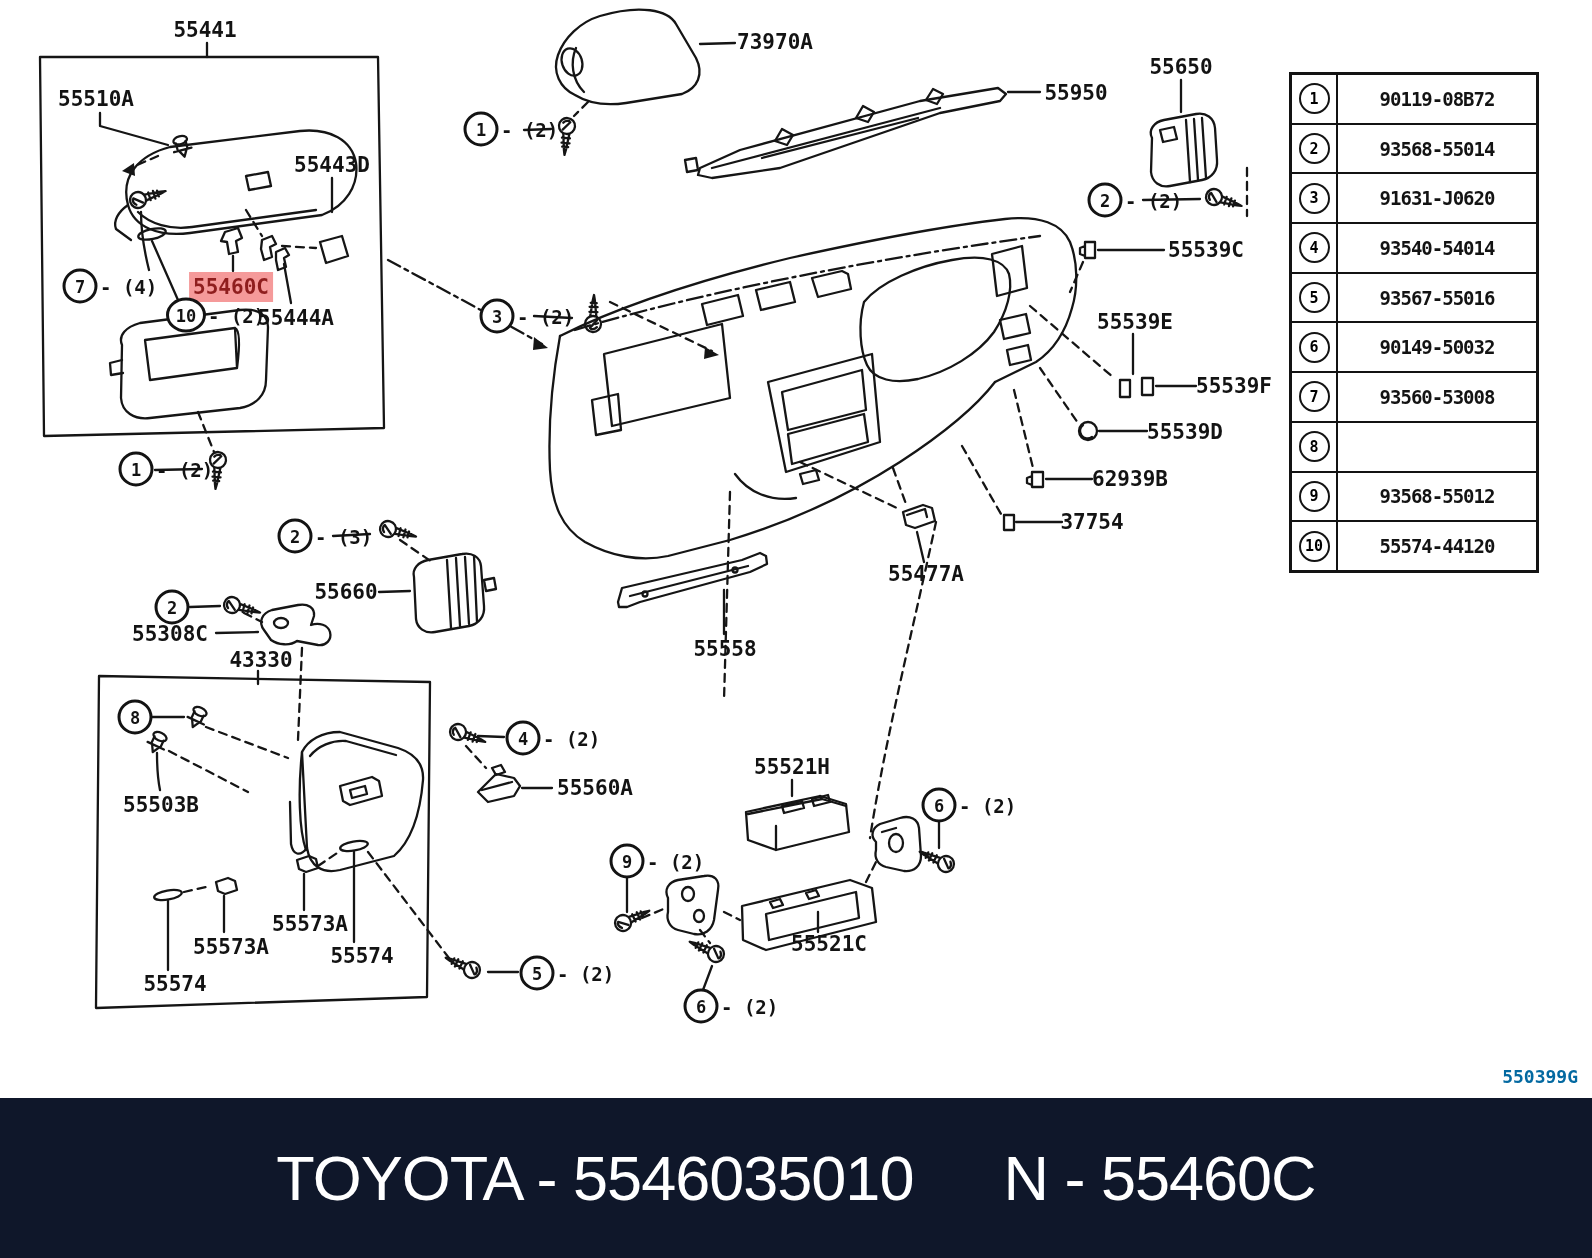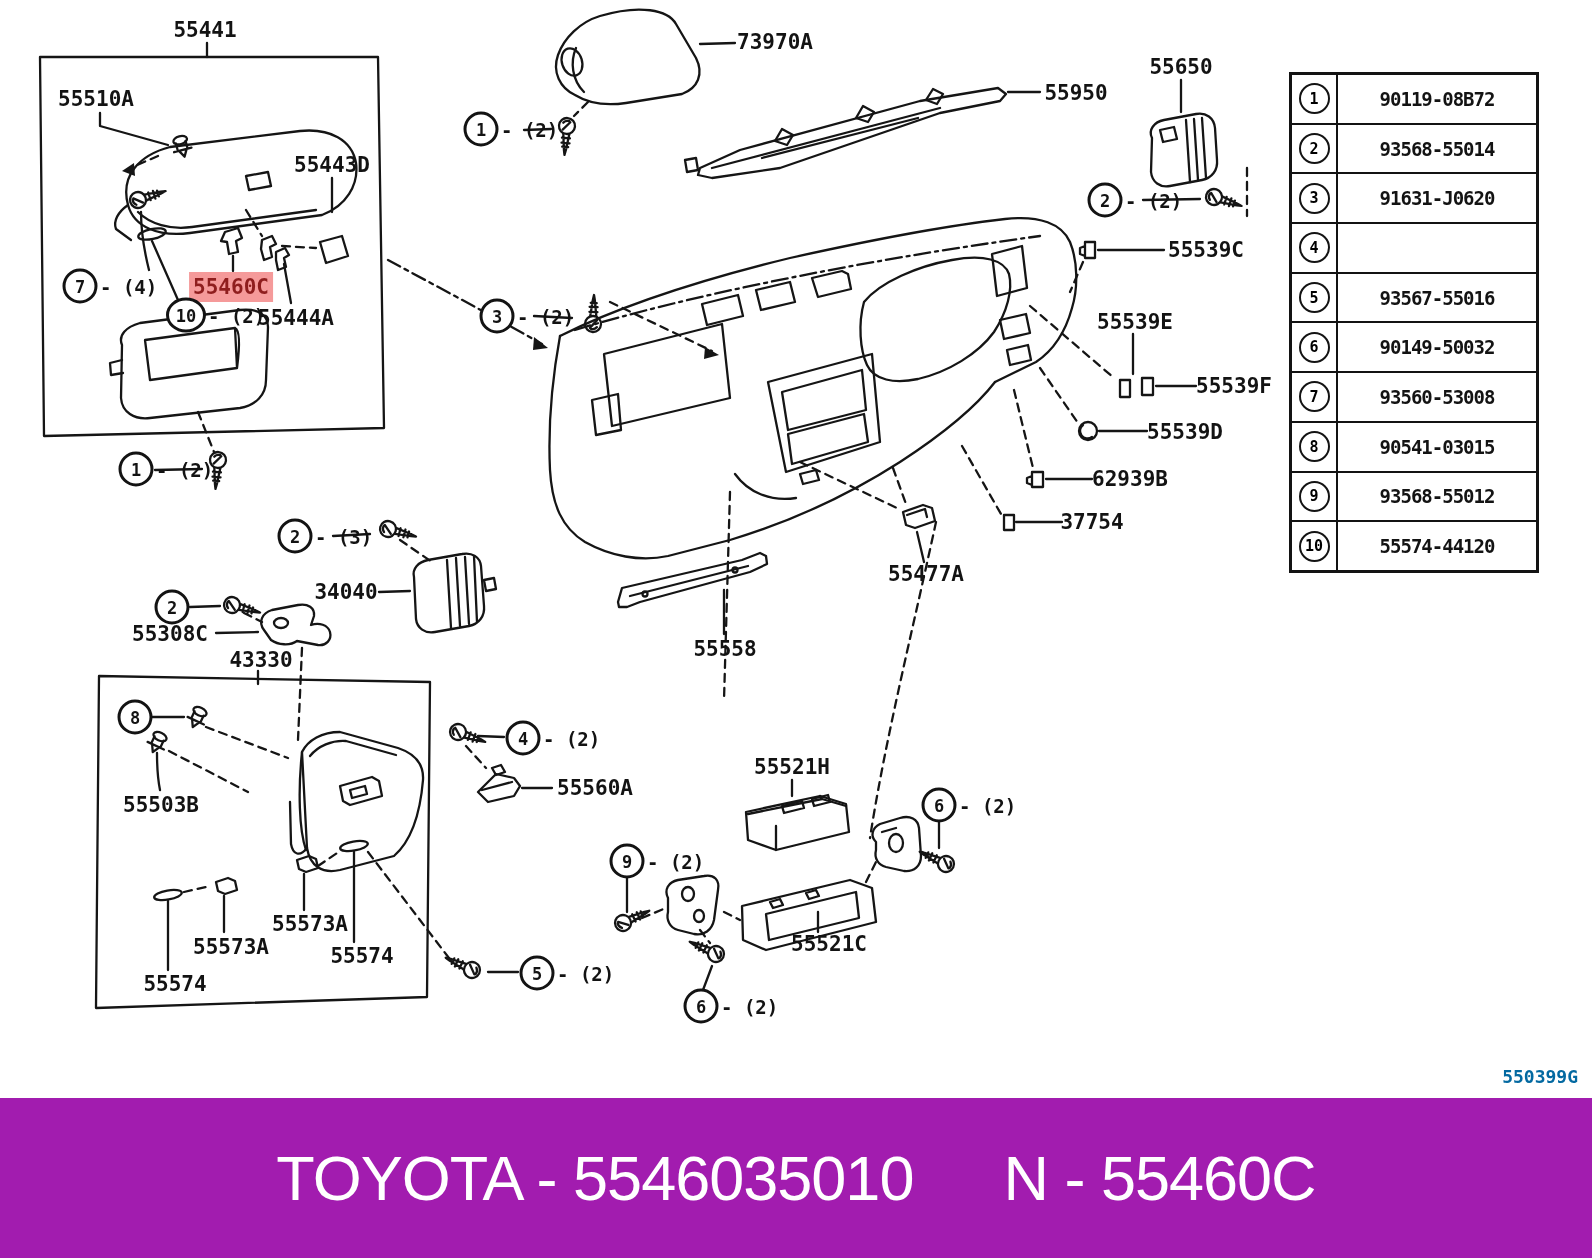--- a/index.html
+++ b/index.html
@@ -18,21 +18,21 @@
        color:#131313;white-space:nowrap;z-index:3;}
   .ptable{position:absolute;left:1289px;top:72px;width:244px;border:3px solid #131313;background:#fff;z-index:3;}
   .prow{display:flex;height:47.7px;align-items:stretch;}
   .prow + .prow{border-top:2.5px solid #131313;}
   .pnum{width:44px;border-right:2.5px solid #131313;display:flex;align-items:center;justify-content:center;}
   .pnum span{width:27px;height:27px;border:2.5px solid #131313;border-radius:50%;display:flex;
        align-items:center;justify-content:center;font:700 15px "DejaVu Sans Mono",monospace;}
   .ppart{flex:1;display:flex;align-items:center;justify-content:center;
        font:700 19px "DejaVu Sans Mono",monospace;letter-spacing:-1px;color:#131313;}
   .doccode{position:absolute;right:14px;top:1066px;font:700 18px "DejaVu Sans Mono",monospace;color:#0369a1;z-index:3;}
-  .banner{position:absolute;left:0;top:1098px;width:1592px;height:160px;background:#a21caf;
+  .banner{position:absolute;left:0;top:1098px;width:1592px;height:160px;background:#0f172a;
        display:flex;align-items:center;justify-content:center;gap:90px;z-index:4;}
   .banner span{color:#ffffff;font:400 63px "Liberation Sans",sans-serif;letter-spacing:-1px;white-space:nowrap;}
 </style>
 </head>
 <body>
 
 <div class="stage">
 
 <svg class="art" width="1592" height="1100" viewBox="0 0 1592 1100">
  <defs>
@@ -265,21 +265,21 @@
 <div class="lbl" style="left:1076px;top:93px">55950</div>
 <div class="lbl" style="left:1181px;top:67px">55650</div>
 <div class="lbl" style="left:1206px;top:250px">55539C</div>
 <div class="lbl" style="left:1135px;top:322px">55539E</div>
 <div class="lbl" style="left:1234px;top:386px">55539F</div>
 <div class="lbl" style="left:1185px;top:432px">55539D</div>
 <div class="lbl" style="left:1130px;top:479px">62939B</div>
 <div class="lbl" style="left:1092px;top:522px">37754</div>
 <div class="lbl" style="left:926px;top:574px">55477A</div>
 <div class="lbl" style="left:725px;top:649px">55558</div>
-<div class="lbl" style="left:346px;top:592px">34040</div>
+<div class="lbl" style="left:346px;top:592px">55660</div>
 <div class="lbl" style="left:170px;top:634px">55308C</div>
 <div class="lbl" style="left:261px;top:660px">43330</div>
 <div class="lbl" style="left:161px;top:805px">55503B</div>
 <div class="lbl" style="left:595px;top:788px">55560A</div>
 <div class="lbl" style="left:231px;top:947px">55573A</div>
 <div class="lbl" style="left:310px;top:924px">55573A</div>
 <div class="lbl" style="left:175px;top:984px">55574</div>
 <div class="lbl" style="left:362px;top:956px">55574</div>
 <div class="lbl" style="left:792px;top:767px">55521H</div>
 <div class="lbl" style="left:829px;top:944px">55521C</div>
@@ -355,20 +355,21 @@
   <div class="prow">
     <div class="pnum">
           <span>3</span>
         </div>
     <div class="ppart">91631-J0620</div>
   </div>
   <div class="prow">
     <div class="pnum">
           <span>4</span>
         </div>
+    <div class="ppart">93540-54014</div>
   </div>
   <div class="prow">
     <div class="pnum">
           <span>5</span>
         </div>
     <div class="ppart">93567-55016</div>
   </div>
   <div class="prow">
     <div class="pnum">
           <span>6</span>
@@ -378,21 +379,20 @@
   <div class="prow">
     <div class="pnum">
           <span>7</span>
         </div>
     <div class="ppart">93560-53008</div>
   </div>
   <div class="prow">
     <div class="pnum">
           <span>8</span>
         </div>
-    <div class="ppart">90541-03015</div>
   </div>
   <div class="prow">
     <div class="pnum">
           <span>9</span>
         </div>
     <div class="ppart">93568-55012</div>
   </div>
   <div class="prow">
     <div class="pnum">
           <span>10</span>

